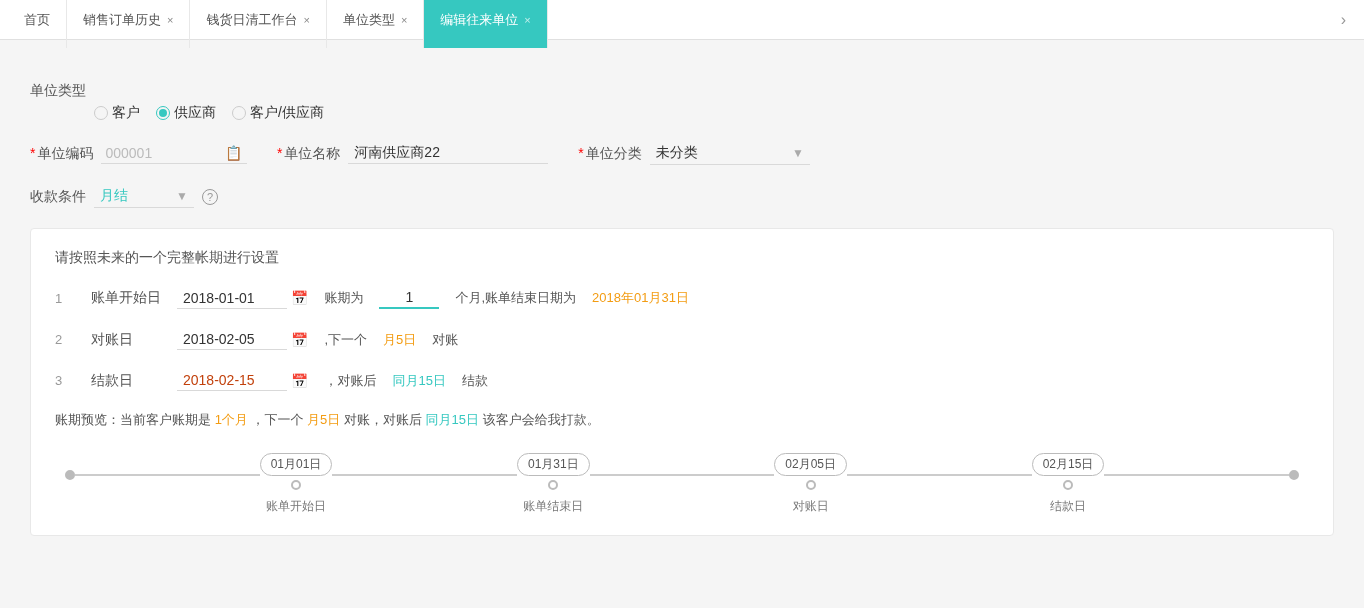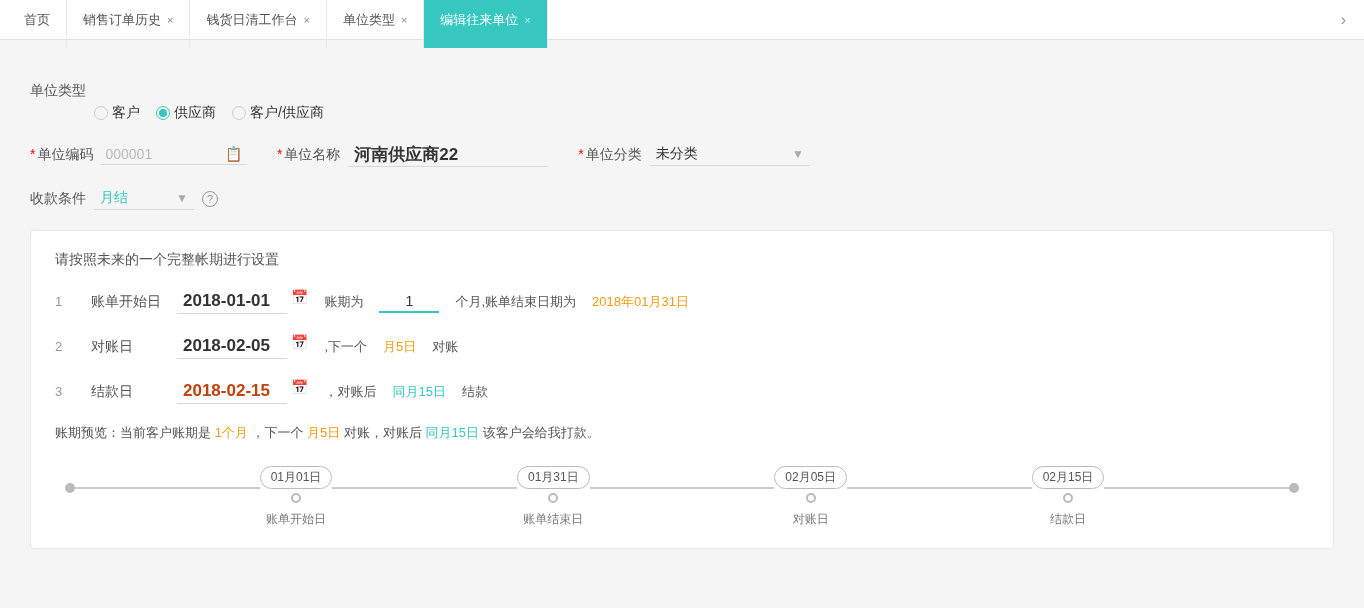--- a/index.html
+++ b/index.html
@@ -101,25 +101,24 @@
       height: 8px;
       border-radius: 50%;
       background: #36c8c0;
     }
 
     .text-input {
       border: none;
       border-bottom: 1px solid #d9d9d9;
       outline: none;
       padding: 2px 6px;
-      font-size: 17px;
+      font-size: 14px;
       color: #333;
       background: transparent;
       width: 160px;
-      font-weight: bold;
     }
 
     .input-with-icon {
       display: flex;
       align-items: flex-start;
       border-bottom: 1px solid #d9d9d9;
       padding: 2px 4px;
     }
     .input-with-icon input {
       border: none;
@@ -194,20 +193,21 @@
       width: 20px;
       color: #999;
       font-size: 13px;
     }
     .row-type {
       width: 70px;
       color: #555;
     }
     .row-date-field {
       display: flex;
+      align-items: center;
       gap: 4px;
     }
     .period-input {
       border: none;
       border-bottom: 2px solid #36c8c0;
       outline: none;
       width: 60px;
       text-align: center;
       font-size: 14px;
       color: #333;

